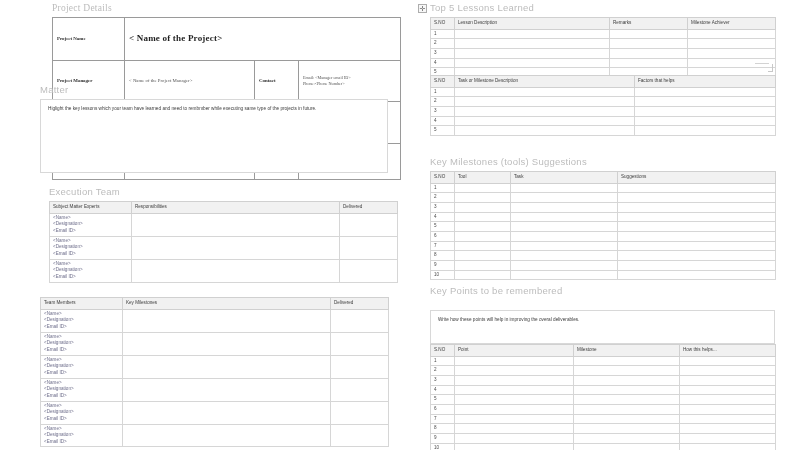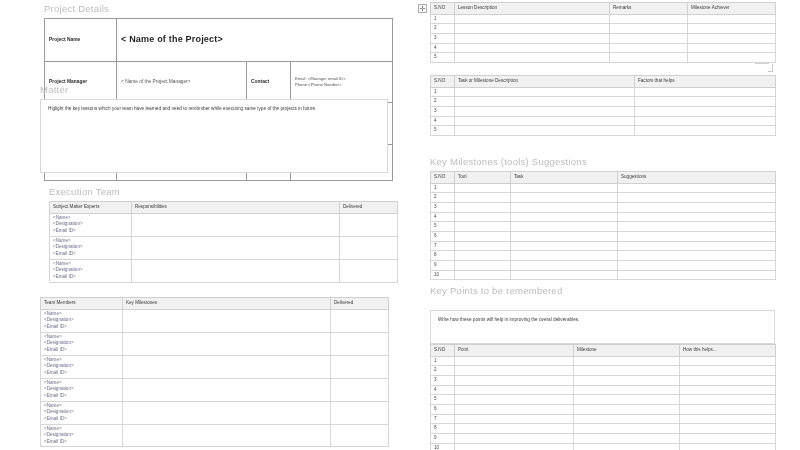--- a/index.html
+++ b/index.html
@@ -117,21 +117,21 @@
     border-left: .8px solid #d3d3d3;
   }
 </style>
 </head>
 <body>
 
 <div id="page">
 
   <div class="col-left">
 
-    <div style="position:absolute; left:4px; top:3px;">
+    <div style="position:absolute; left:12px; top:3px;font-family:Liberation Serif, serif;">
       <div class="sec-head">Project Details</div>
       <table class="pd">
         <colgroup>
             <col style="width:72px">
             <col style="width:130px">
             <col style="width:44px">
             <col style="width:102px">
           </colgroup>
         <tbody>
           <tr>
@@ -298,20 +298,21 @@
             <td></td>
           </tr>
         </tbody>
       </table>
     </div>
   </div>
 
   <div class="col-right">
 
     <div style="position:absolute; left:0; top:2px; width:345px;">
+      <div class="sec-head">Top 5 Lessons Learned</div>
       <table class="t">
         <colgroup>
             <col style="width:24px">
             <col style="width:155px">
             <col style="width:78px">
             <col style="width:88px">
           </colgroup>
         <thead>
           <tr>
             <th class="sn">S.NO</th>

